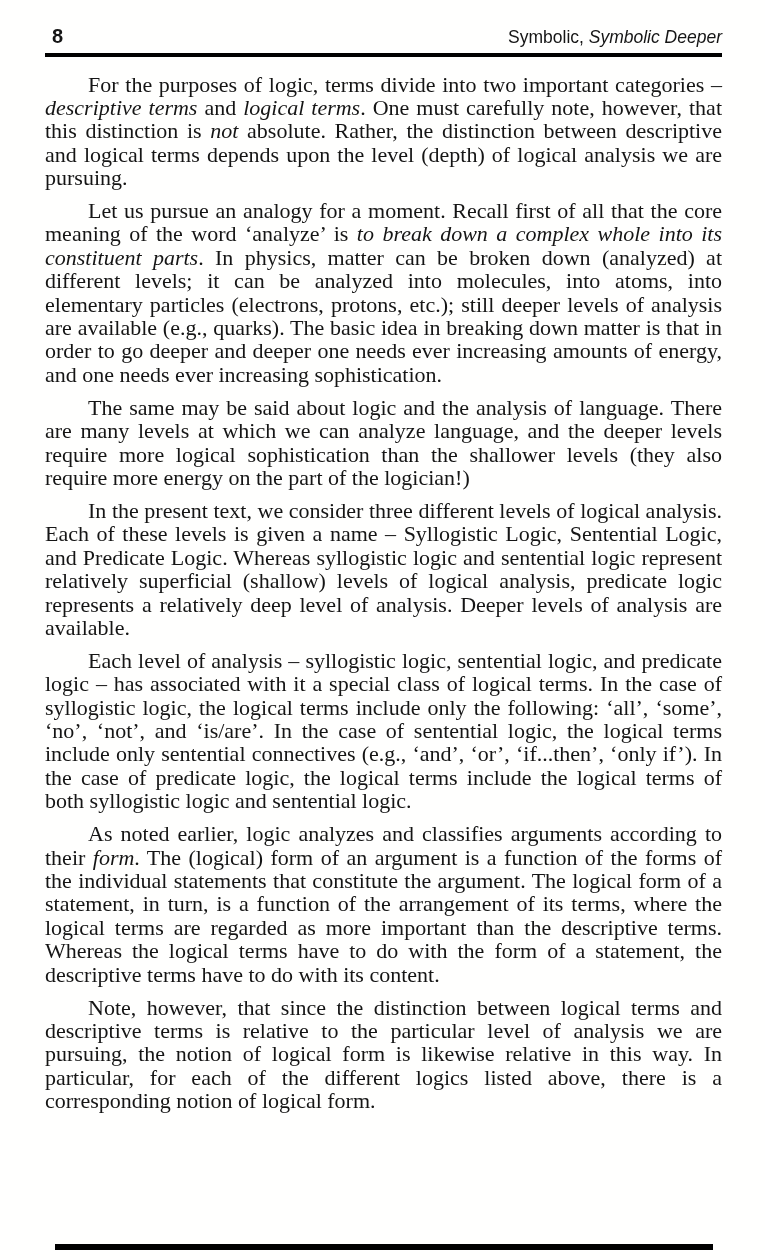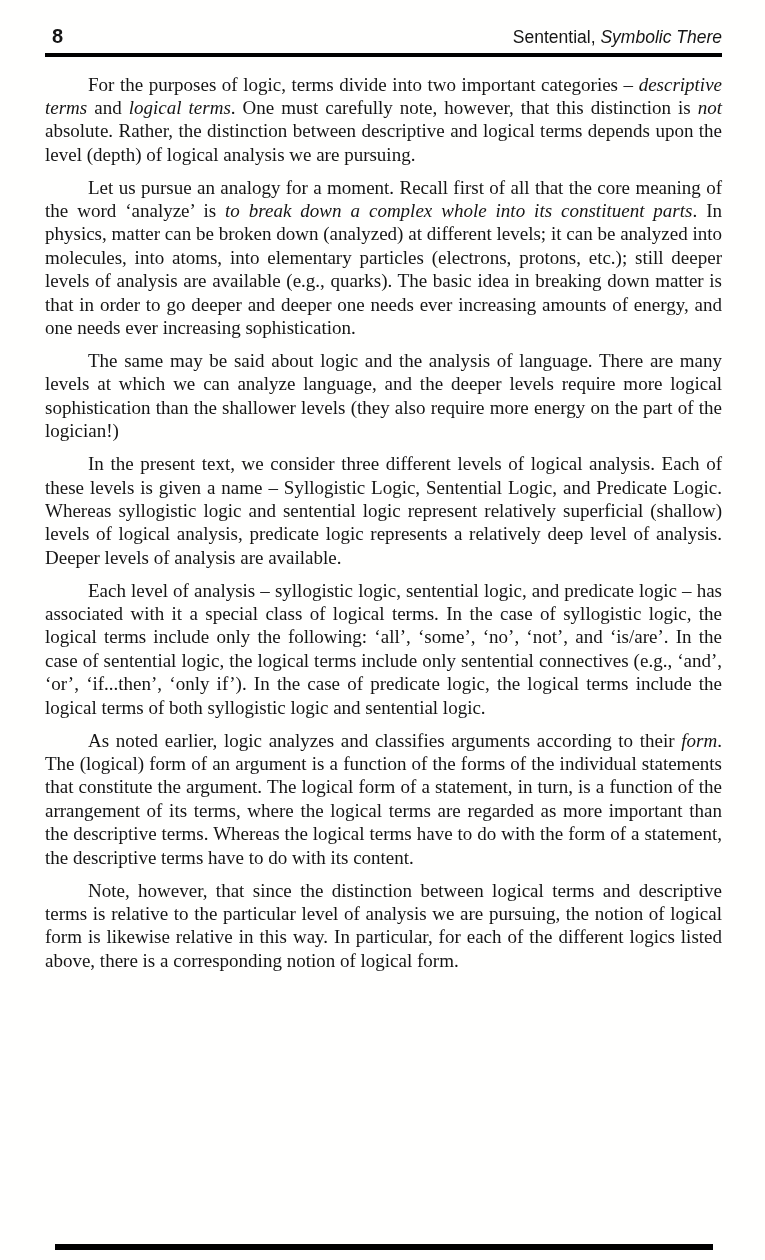--- a/index.html
+++ b/index.html
@@ -41,21 +41,21 @@
     left: 45px;
     right: 43px;
     height: 3.5px;
     background: #000000;
   }
   .content {
     position: absolute;
     top: 63px;
     left: 45px;
     width: 677px;
-    font-size: 19px;
+    font-size: 22px;
     line-height: 23.4px;
     text-align: justify;
   }
   .content p {
     margin: 9.5px 0 0 0;
     padding: 0;
     text-indent: 43px;
   }
   .italic { font-style: italic; }
   .footer-rule {
@@ -66,21 +66,21 @@
     height: 6px;
     background: #000000;
   }
 </style>
 </head>
 <body>
 
 <div class="page">
   <div class="header">
     <span class="page-num">8</span>
-    <span class="running-title"><span>Sentential, </span><span class="book">Symbolic There</span></span>
+    <span class="running-title"><span>Symbolic, </span><span class="book">Symbolic Deeper</span></span>
   </div>
   <div class="header-rule"></div>
   <div class="content" id="content">
       <p><span>For the purposes of logic, terms divide into two important categories – </span><span class="italic">descriptive terms</span><span> and </span><span class="italic">logical terms</span><span>.  One must carefully note, however, that this distinction is </span><span class="italic">not</span><span> absolute.  Rather, the distinction between descriptive and logical terms depends upon the level (depth) of logical analysis we are pursuing.</span></p>
       <p><span>Let us pursue an analogy for a moment.  Recall first of all that the core meaning of the word ‘analyze’ is </span><span class="italic">to break down a complex whole into its constituent parts</span><span>.  In physics, matter can be broken down (analyzed) at different levels; it can be analyzed into molecules, into atoms, into elementary particles (electrons, protons, etc.); still deeper levels of analysis are available (e.g., quarks).  The basic idea in breaking down matter is that in order to go deeper and deeper one needs ever increasing amounts of energy, and one needs ever increasing sophistication.</span></p>
       <p><span>The same may be said about logic and the analysis of language.  There are many levels at which we can analyze language, and the deeper levels require more logical sophistication than the shallower levels (they also require more energy on the part of the logician!)</span></p>
       <p><span>In the present text, we consider three different levels of logical analysis.  Each of these levels is given a name – Syllogistic Logic, Sentential Logic, and Predicate Logic.  Whereas syllogistic logic and sentential logic represent relatively superficial (shallow) levels of logical analysis, predicate logic represents a relatively deep level of analysis.  Deeper levels of analysis are available.</span></p>
       <p><span>Each level of analysis – syllogistic logic, sentential logic, and predicate logic – has associated with it a special class of logical terms. In the case of syllogistic logic, the logical terms include only the following:  ‘all’, ‘some’, ‘no’, ‘not’, and ‘is/are’.  In the case of sentential logic, the logical terms include only sentential connectives (e.g., ‘and’, ‘or’, ‘if...then’, ‘only if’).  In the case of predicate logic, the logical terms include the logical terms of both syllogistic logic and sentential logic.</span></p>
       <p><span>As noted earlier, logic analyzes and classifies arguments according to their </span><span class="italic">form</span><span>.  The (logical) form of an argument is a function of the forms of the individual statements that constitute the argument.  The logical form of a statement, in turn, is a function of the arrangement of its terms, where the logical terms are regarded as more important than the descriptive terms.  Whereas the logical terms have to do with the form of a statement, the descriptive terms have to do with its content.</span></p>
       <p><span>Note, however, that since the distinction between logical terms and descriptive terms is relative to the particular level of analysis we are pursuing, the notion of logical form is likewise relative in this way.  In particular, for each of the different logics listed above, there is a corresponding notion of logical form.</span></p>

